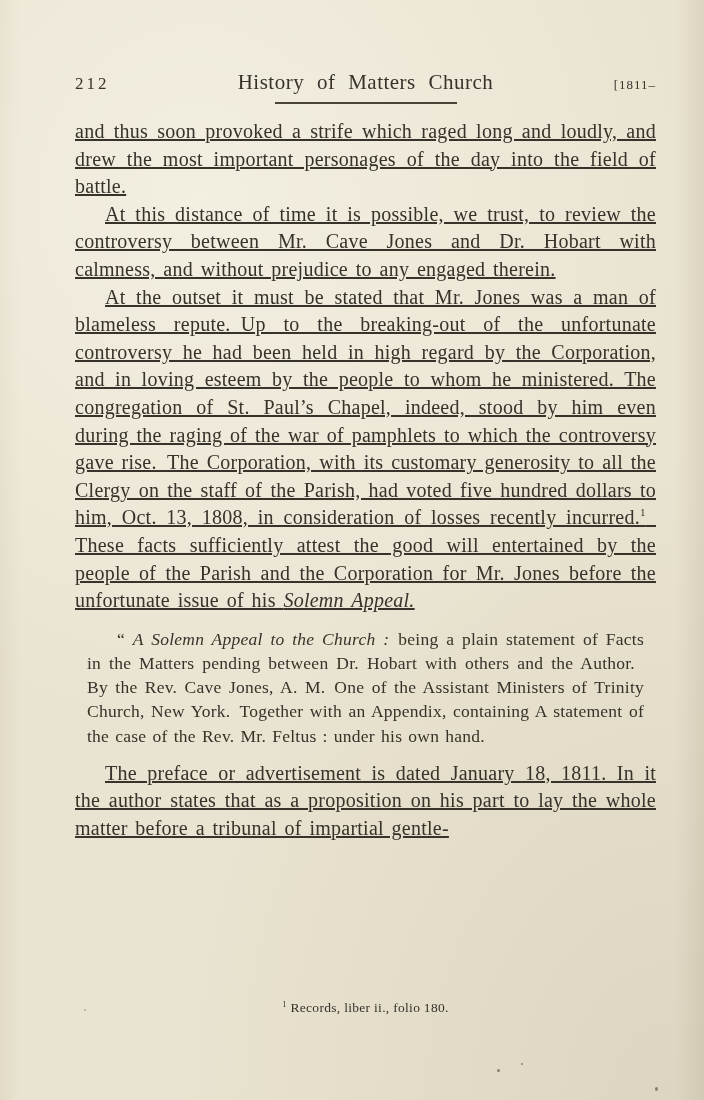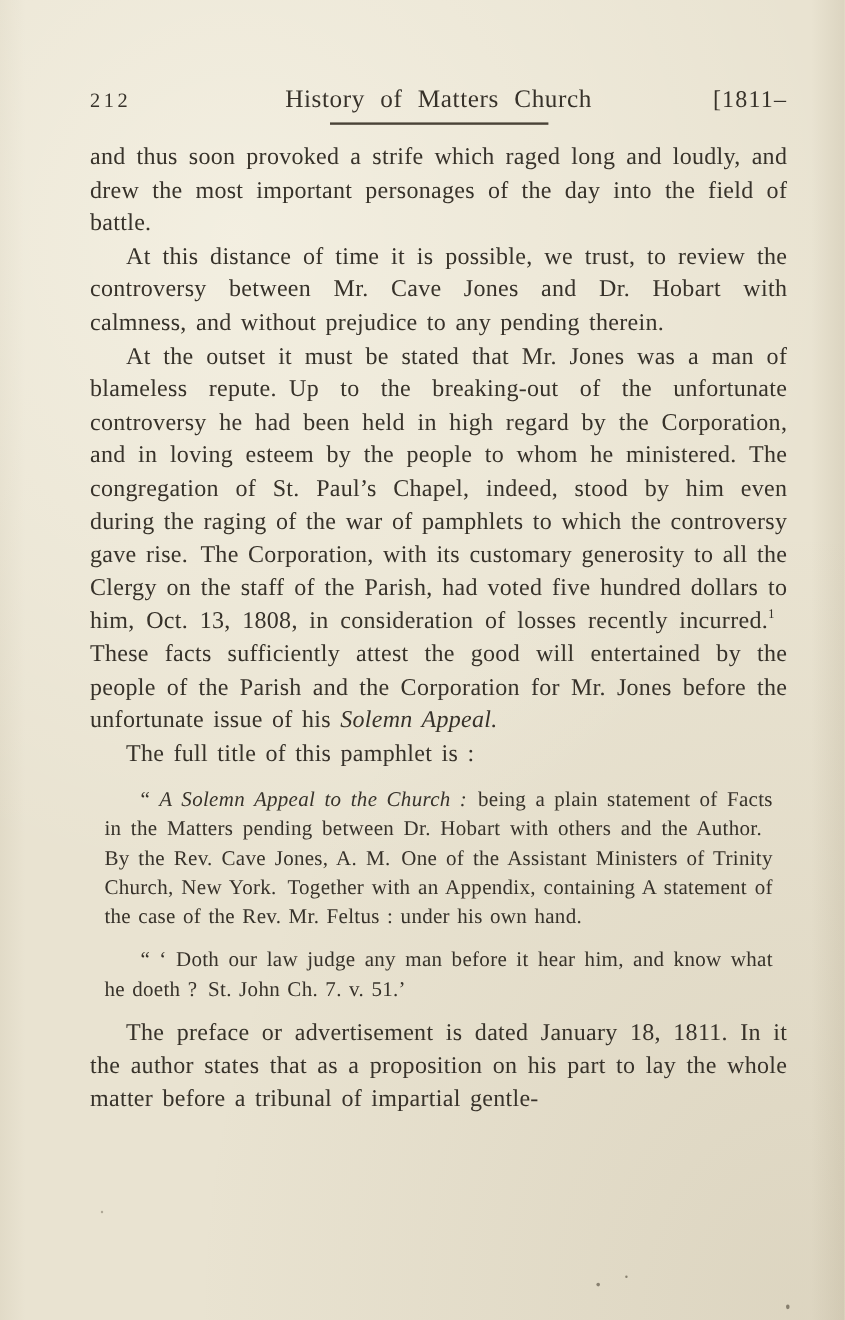--- a/index.html
+++ b/index.html
@@ -39,38 +39,38 @@
     flex: 1;
     text-align: center;
     font-size: 21px;
     word-spacing: 7px;
     letter-spacing: 0.5px;
     white-space: nowrap;
   }
   .date-range {
     width: 92px;
     text-align: right;
-    font-size: 20px;
+    font-size: 13px;
     letter-spacing: 1px;
   }
   .title-rule {
     width: 182px;
     height: 2px;
     background: #4a4337;
     margin: 7px auto 0 auto;
   }
   .text-block {
     margin-top: 14px;
     font-size: 20px;
     line-height: 27.6px;
     text-align: justify;
     letter-spacing: 0.25px;
     word-spacing: 2.5px;
   }
-  .body-p { margin: 0; text-indent: 30px; }
+  .body-p { margin: 0; text-indent: 30px; text-decoration: underline; }
   .body-p.no-indent { text-indent: 0; }
   .italic { font-style: italic; }
   sup.fn-ref {
     font-size: 0.55em;
     line-height: 0;
   }
   .quote {
     margin: 9px 0 11px 0;
     font-size: 17.5px;
     line-height: 24.2px;
@@ -106,31 +106,30 @@
     <header class="pagehead">
       <span class="folio">212</span>
       <span class="running-title">History of Matters Church</span>
       <span class="date-range">[1811–</span>
     </header>
 
     <div class="title-rule"></div>
 
     <main class="text-block">
       <p class="body-p no-indent">and thus soon provoked a strife which raged long and loudly, and drew the most important personages of the day into the field of battle.</p>
-      <p class="body-p">At this distance of time it is possible, we trust, to review the controversy between Mr. Cave Jones and Dr. Hobart with calmness, and without prejudice to any pending therein.</p>
+      <p class="body-p">At this distance of time it is possible, we trust, to review the controversy between Mr. Cave Jones and Dr. Hobart with calmness, and without prejudice to any engaged therein.</p>
       <p class="body-p"><span>At the outset it must be stated that Mr. Jones was a man of blameless repute. Up to the breaking-out of the unfortunate controversy he had been held in high regard by the Corporation, and in loving esteem by the people to whom he ministered. The congregation of St. Paul’s Chapel, indeed, stood by him even during the raging of the war of pamphlets to which the controversy gave rise. The Corporation, with its customary generosity to all the Clergy on the staff of the Parish, had voted five hundred dollars to him, Oct. 13, 1808, in consideration of losses recently incurred.</span><sup class="fn-ref">1</sup><span> These facts sufficiently attest the good will entertained by the people of the Parish and the Corporation for Mr. Jones before the unfortunate issue of his </span><span class="italic">Solemn Appeal.</span></p>
-      <p class="body-p">The full title of this pamphlet is&nbsp;:</p>
 
       <section class="quote">
         <p class="quote-p"><span>“ </span><span class="italic">A Solemn Appeal to the Church&nbsp;:</span><span> being a plain statement of Facts in the Matters pending between Dr. Hobart with others and the Author. By the Rev. Cave Jones, A. M. One of the Assistant Ministers of Trinity Church, New York. Together with an Appendix, containing A statement of the case of the Rev. Mr. Feltus&nbsp;: under his own hand.</span></p>
-        <p class="quote-p">“ ‘ Doth our law judge any man before it hear him, and know what he doeth&nbsp;? St. John Ch. 7. v. 51.’</p>
       </section>
 
       <p class="body-p">The preface or advertisement is dated January 18, 1811. In it the author states that as a proposition on his part to lay the whole matter before a tribunal of impartial gentle-</p>
     </main>
   </div>
 
+  <div class="footnote"><sup>1</sup><span> Records, liber ii., folio 180.</span></div>
 
   <div class="speck s1"></div>
   <div class="speck s2"></div>
   <div class="speck s3"></div>
   <div class="speck s4"></div>
 </div>
 
 </body></html>

